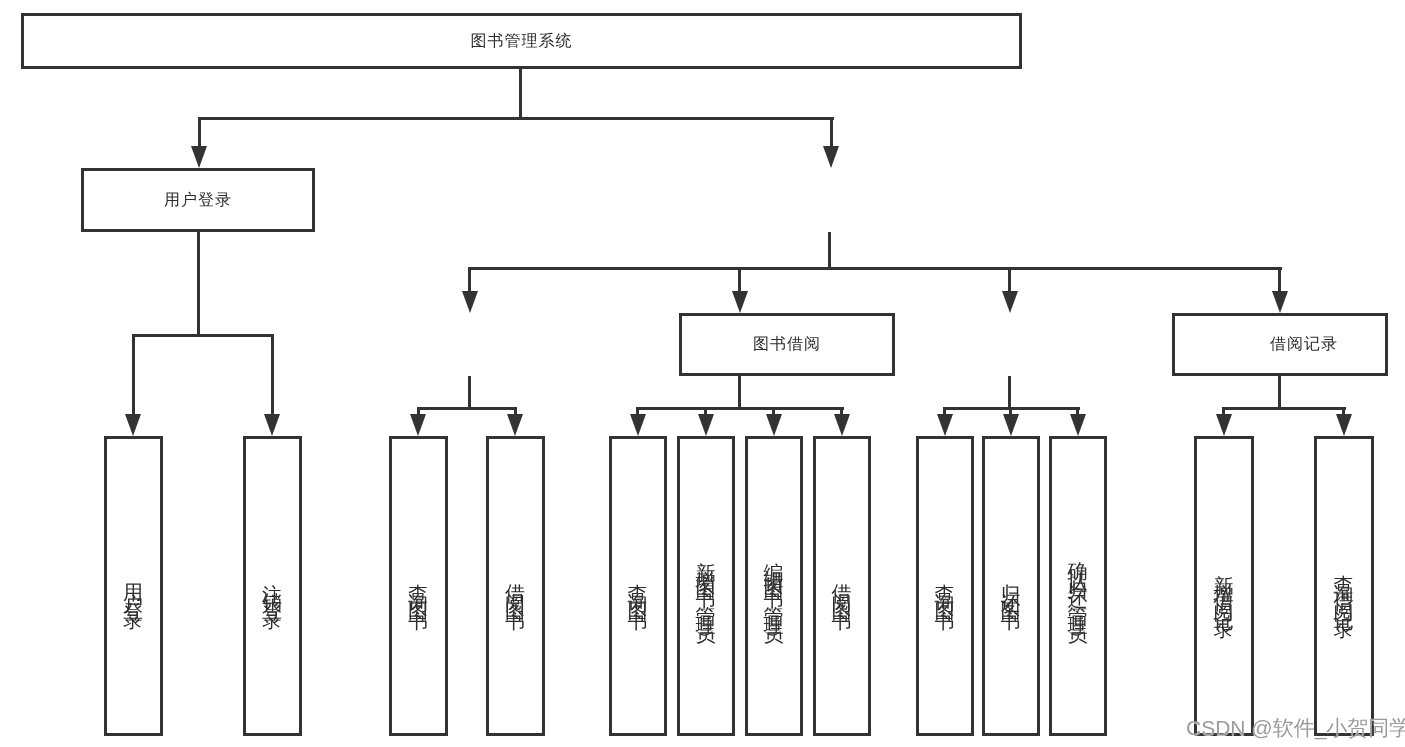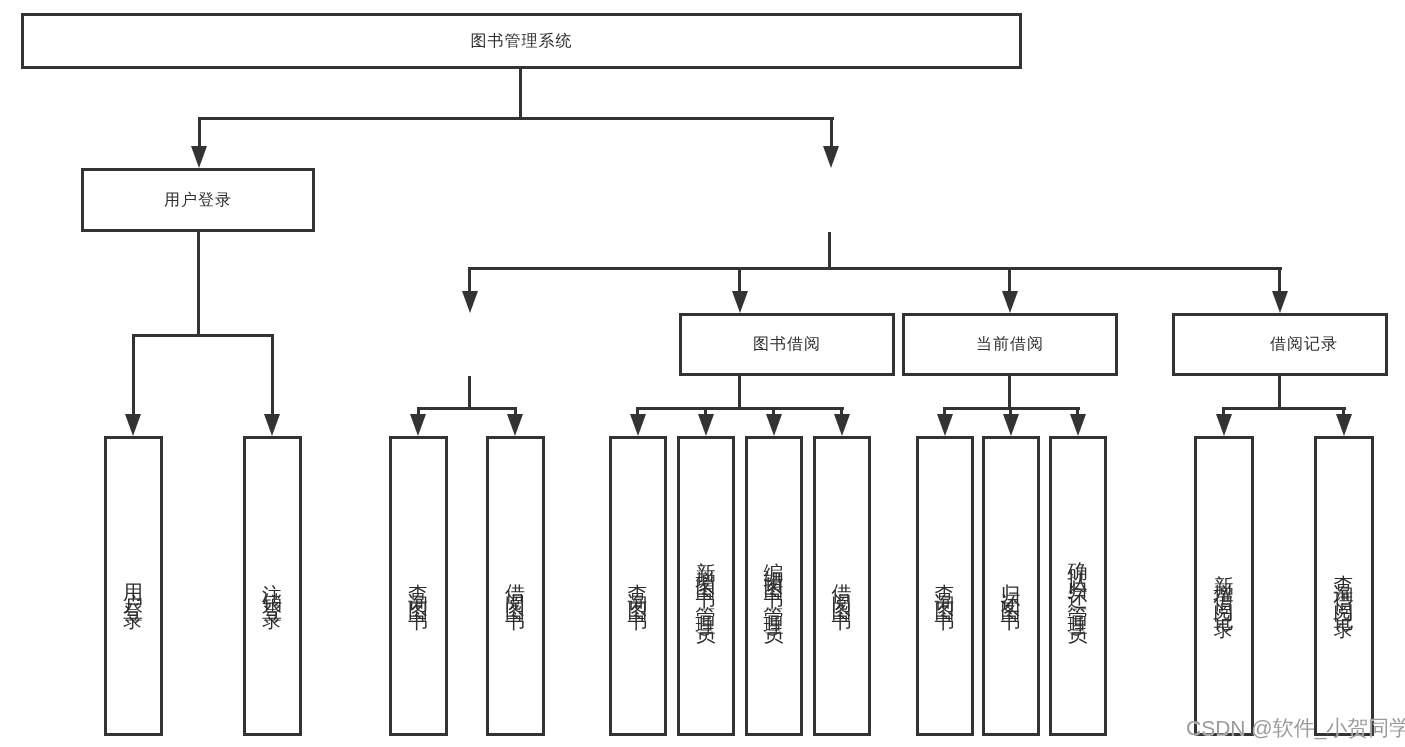--- a/index.html
+++ b/index.html
@@ -42,23 +42,20 @@
   <div class="box" style="left:21px;top:13px;width:1001px;height:56px;">
     <span class="hl">图书管理系统</span>
   </div>
 
   <div class="box" style="left:81px;top:168px;width:234px;height:64px;">
     <span class="hl">用户登录</span>
   </div>
 
   <div class="box" style="left:632px;top:313px;width:216px;height:63px;margin-left:47px;">
     <span class="hl">图书借阅</span>
-  </div>
-  <div class="box" style="left:902px;top:313px;width:216px;height:63px;">
-    <span class="hl">当前借阅</span>
   </div>
   <div class="box" style="left:1172px;top:313px;width:216px;height:63px;padding-left:48px;">
     <span class="hl">借阅记录</span>
   </div>
 
   <div class="box" style="left:104px;top:436px;width:59px;height:300px;">
     <span class="vt">用户登录</span>
   </div>
   <div class="box" style="left:243px;top:436px;width:59px;height:300px;">
     <span class="vt">注销登录</span>

